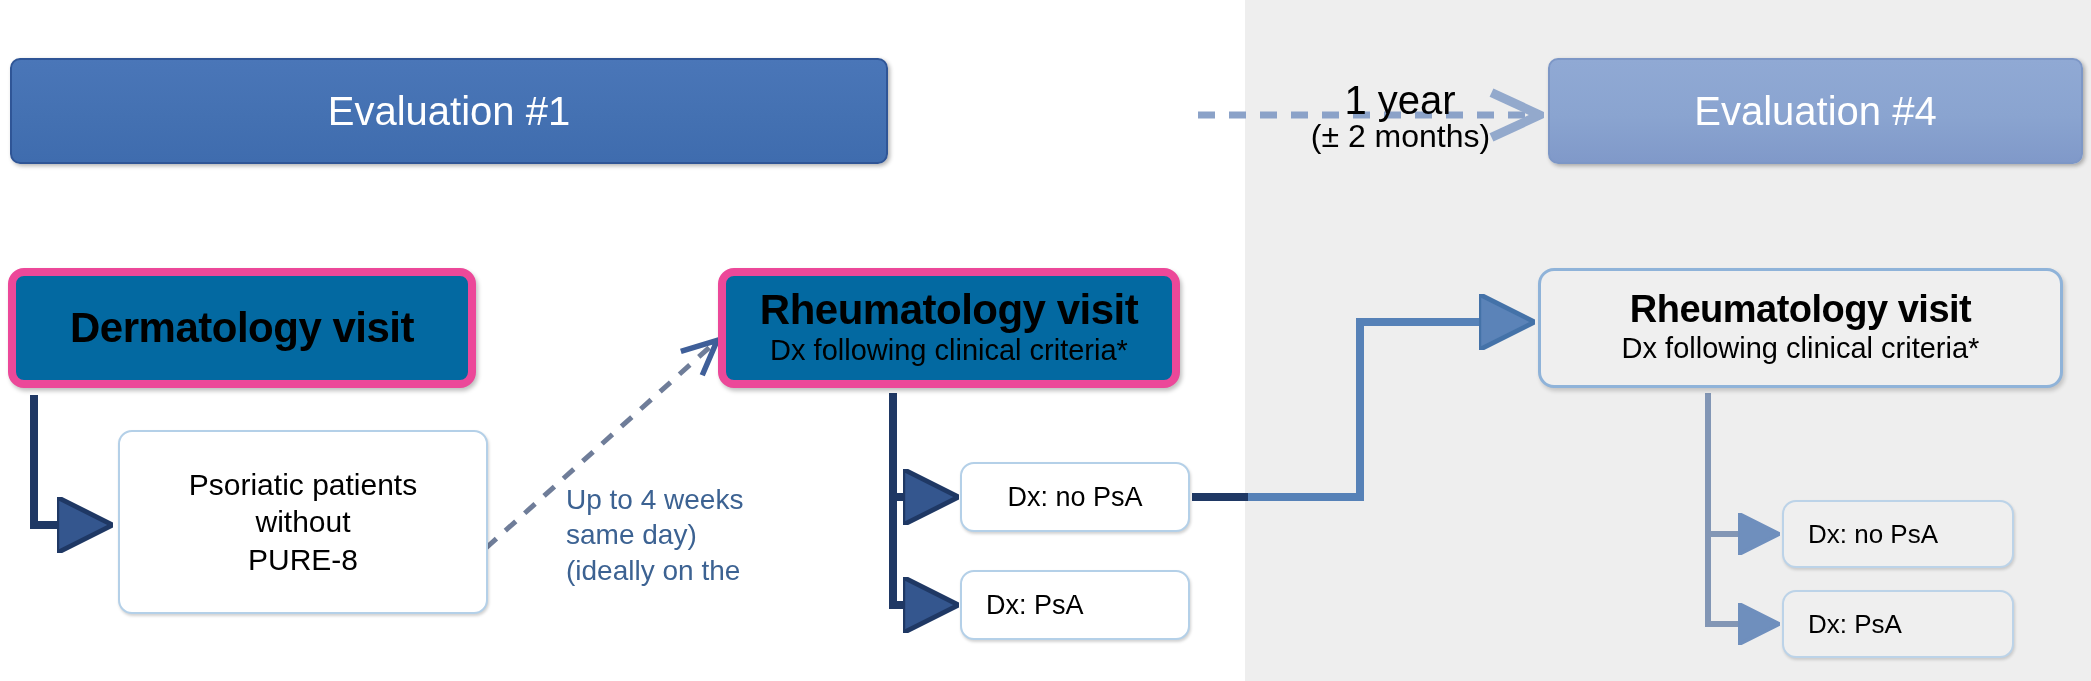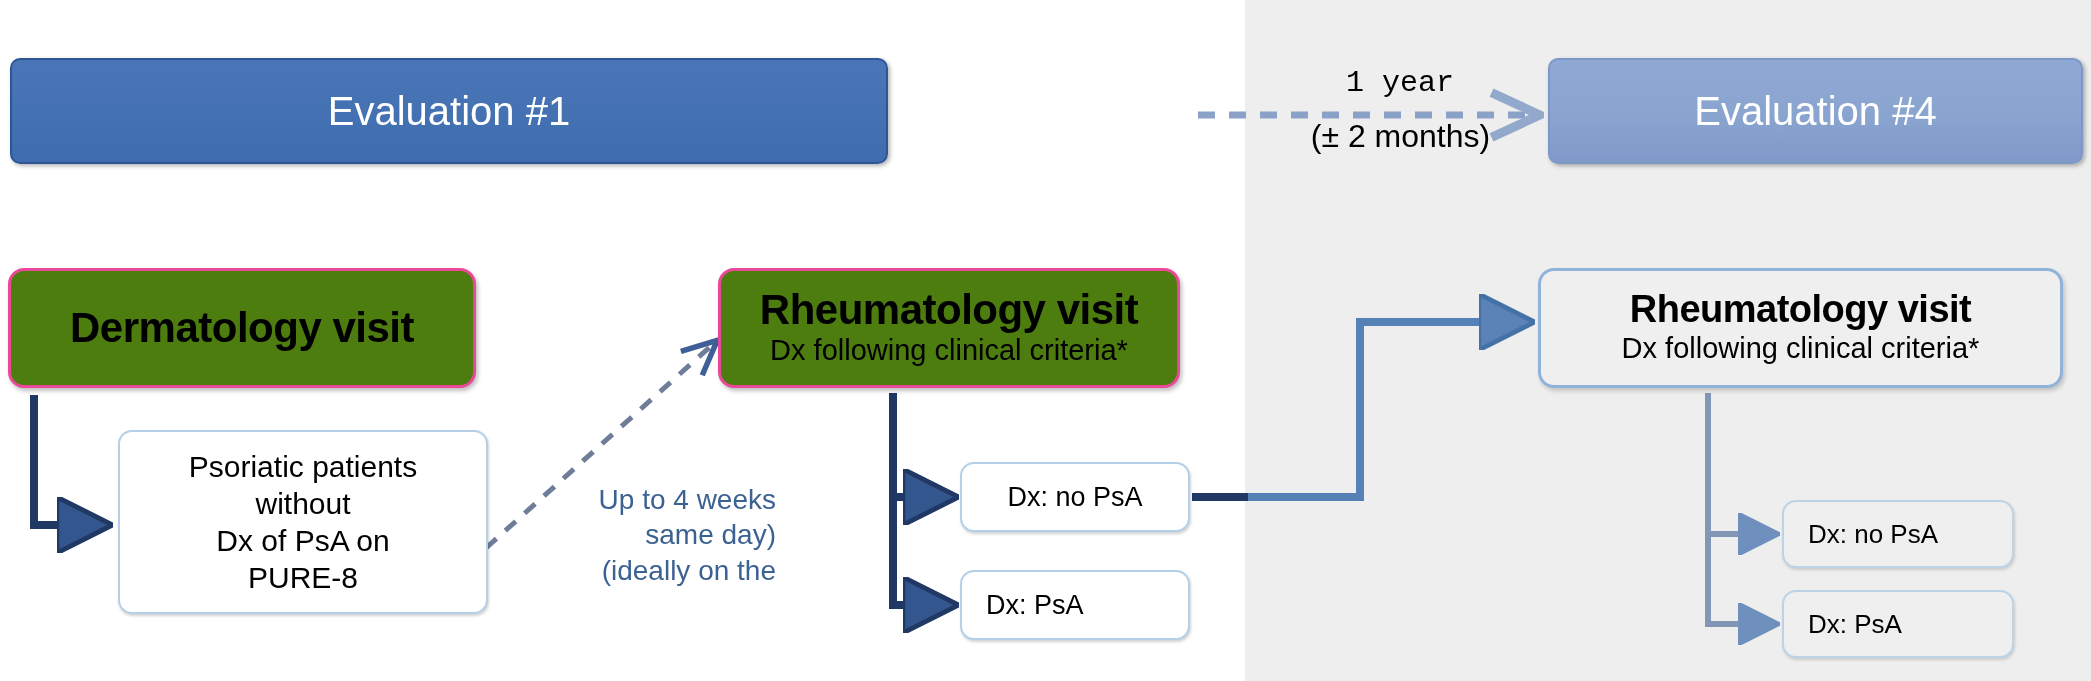--- a/index.html
+++ b/index.html
@@ -52,22 +52,22 @@
     background: linear-gradient(180deg,#4a76b8 0%, #4471b2 55%, #3f6cae 100%);
     border: 2px solid #2f5596;
   }
   .eval2 {
     left: 1548px; top: 58px; width: 535px; height: 106px;
     background: linear-gradient(180deg,#90a9d4 0%, #8aa4d0 55%, #8099c9 100%);
     border: 2px solid #7d97c6;
   }
 
   .white-box {
-    background: #4d7c0f;
-    border: 3px solid #ec4899;
+    background: #0369a1;
+    border: 8px solid #ec4899;
     border-radius: 16px;
     box-shadow: 2px 3px 4px rgba(0,0,0,0.25);
   }
   .gray-box {
     background: #efefef;
     border: 3px solid #8fb3d9;
     border-radius: 16px;
     box-shadow: 2px 3px 4px rgba(0,0,0,0.18);
   }
   .light-box {
@@ -120,27 +120,27 @@
     margin-top: 2px;
   }
 
   
   .label {
     position: absolute;
     color: #000000;
     text-align: center;
     white-space: pre;
   }
-  .lbl-year    { left: 1285px; top: 66px;  width: 230px; font-size: 30px; font-family: Liberation Mono, monospace; }
+  .lbl-year    { left: 1285px; top: 78px;  width: 230px; font-size: 40px; }
   .lbl-months  { left: 1263px; top: 118px; width: 275px; font-size: 32px; }
   .lbl-weeks {
     position: absolute;
     left: 566px; top: 482px; width: 210px;
     color: #3c6292; font-size: 28px; line-height: 1.26;
-    text-align: right;
+    text-align: left;
   }
 
   svg.overlay {
     position: absolute;
     left: 0; top: 0;
     width: 2091px; height: 681px;
     pointer-events: none;
   }
 </style>
 </head>
@@ -208,21 +208,20 @@
   <div class="label lbl-year">1 year</div>
   <div class="label lbl-months">(± 2 months)</div>
 
   <div class="box white-box derm-box">
     <span class="title-bold">Dermatology visit</span>
   </div>
 
   <div class="box light-box pso-box">
     <span>Psoriatic patients</span>
     <span>without</span>
-    <span>Dx of PsA on</span>
     <span>PURE-8</span>
   </div>
 
   <div class="lbl-weeks">
     <div>Up to 4 weeks</div>
     <div>same day)</div>
     <div>(ideally on the</div>
   </div>
 
   <div class="box white-box rheum1">

